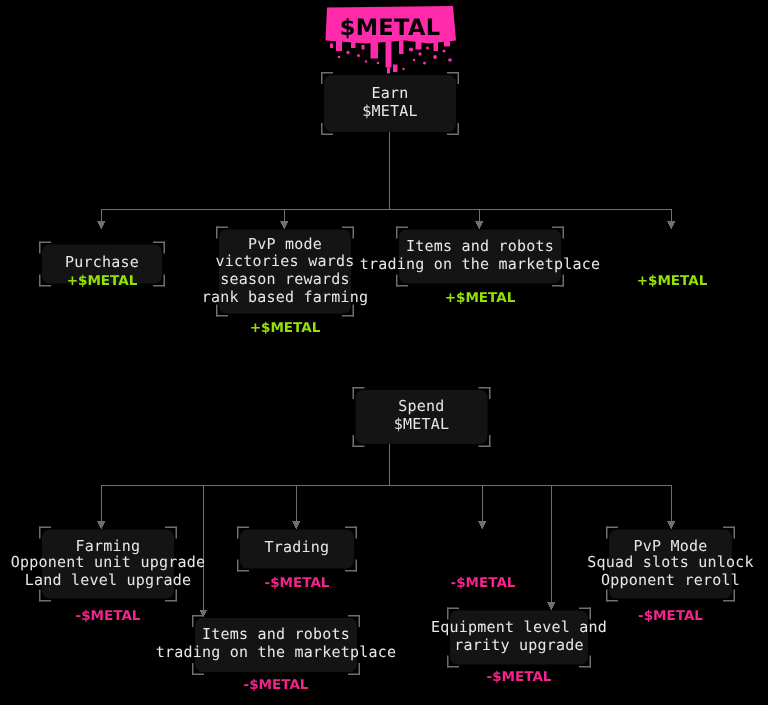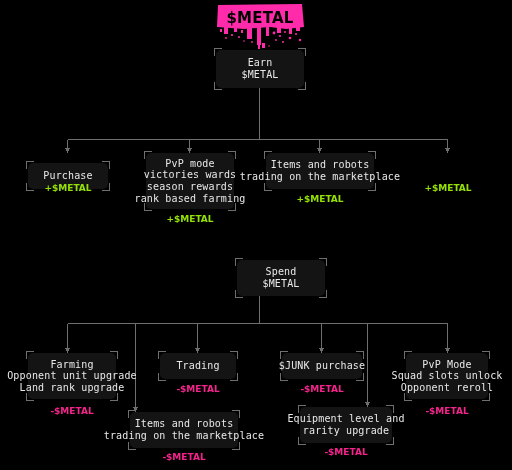--- a/index.html
+++ b/index.html
@@ -161,34 +161,30 @@
   <div class="node" style="left:216px; top:260px; width:88px; height:36px;margin-left:21px;">
     <span class="cb1"></span>
     <span class="ln">Spend</span>
     <span class="ln">$METAL</span>
   </div>
 
   <div class="node" style="left:28px; top:353px; width:88px; height:46px;">
     <span class="cb1"></span>
     <span class="ln">Farming</span>
     <span class="ln">Opponent unit upgrade</span>
-    <span class="ln">Land rank upgrade</span>
+    <span class="ln">Land level upgrade</span>
   </div>
   <div class="tag cost" style="left:28px; top:406px; width:88px;">-$METAL</div>
 
   <div class="node" style="left:160px; top:353px; width:76px; height:26px;">
     <span class="cb1"></span>
     <span class="ln">Trading</span>
   </div>
   <div class="tag cost" style="left:160px; top:384px; width:76px;">-$METAL</div>
 
-  <div class="node" style="left:282px; top:353px; width:80px; height:26px;">
-    <span class="cb1"></span>
-    <span class="ln">$JUNK purchase</span>
-  </div>
   <div class="tag cost" style="left:282px; top:384px; width:80px;">-$METAL</div>
 
   <div class="node" style="left:406px; top:353px; width:82px; height:46px;">
     <span class="cb1"></span>
     <span class="ln">PvP Mode</span>
     <span class="ln">Squad slots unlock</span>
     <span class="ln">Opponent reroll</span>
   </div>
   <div class="tag cost" style="left:406px; top:406px; width:82px;">-$METAL</div>
 

